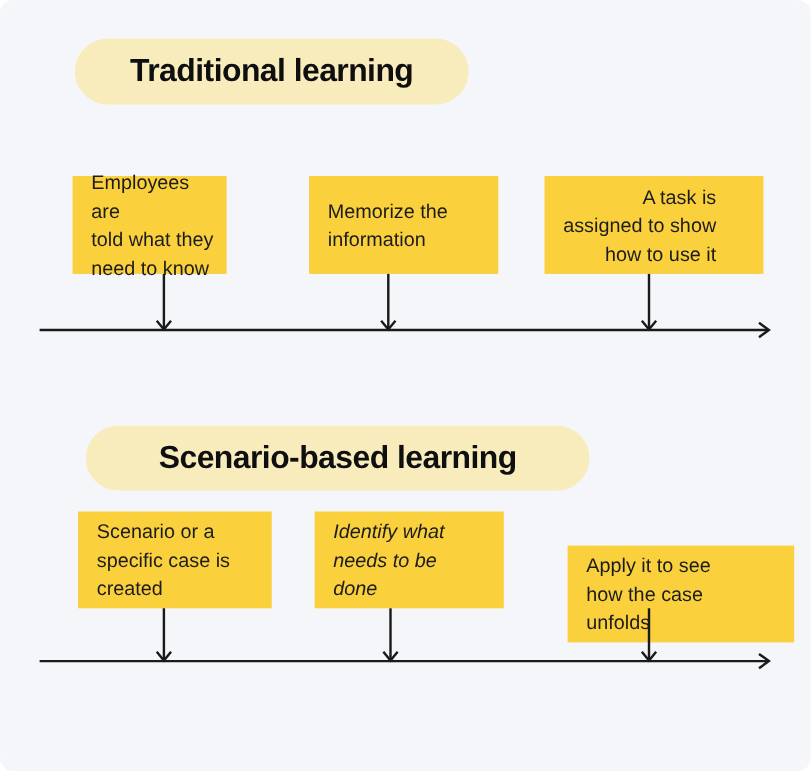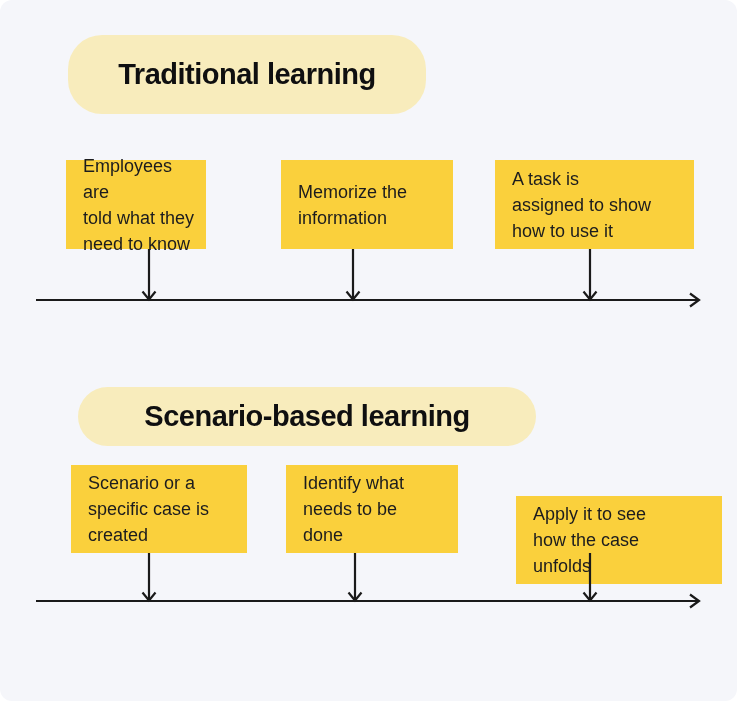--- a/index.html
+++ b/index.html
@@ -22,21 +22,21 @@
     justify-content: center;
     background: #F8ECBC;
     color: #0f0f10;
     font-weight: 700;
     font-size: 29px;
     letter-spacing: -0.5px;
     white-space: nowrap;
   }
   .pill-traditional {
     left: 68px; top: 35px;
-    width: 358px; height: 79px;
+    width: 358px; height: 60px;
     border-radius: 34px;
   }
   .pill-scenario {
     left: 78px; top: 347px;
     width: 458px; height: 59px;
     border-radius: 30px;
     margin-top: 40px;
   }
   .step-card {
     position: absolute;
@@ -45,24 +45,24 @@
     display: flex;
     align-items: center;
     padding: 8px 10px 8px 17px;
     font-size: 18px;
     line-height: 26px;
     white-space: pre-line;
   }
   
   .card-t1 { left: 66px;  top: 160px; width: 140px; height: 89px; }
   .card-t2 { left: 281px; top: 160px; width: 172px; height: 89px; }
-  .card-t3 { left: 495px; top: 160px; width: 199px; height: 89px; }
+  .card-t3 { left: 495px; top: 160px; width: 199px; height: 89px; text-align: right; }
   
   .card-s1 { left: 71px;  top: 465px; width: 176px; height: 88px; }
-  .card-s2 { left: 286px; top: 465px; width: 172px; height: 88px; }
+  .card-s2 { left: 286px; top: 465px; width: 172px; height: 88px; font-style: italic; }
   .card-s3 { left: 516px; top: 465px; width: 206px; height: 88px; margin-top: 31px; }
 
   .arrows {
     position: absolute;
     left: 0; top: 0;
     pointer-events: none;
   }
 </style>
 </head>
 <body>

